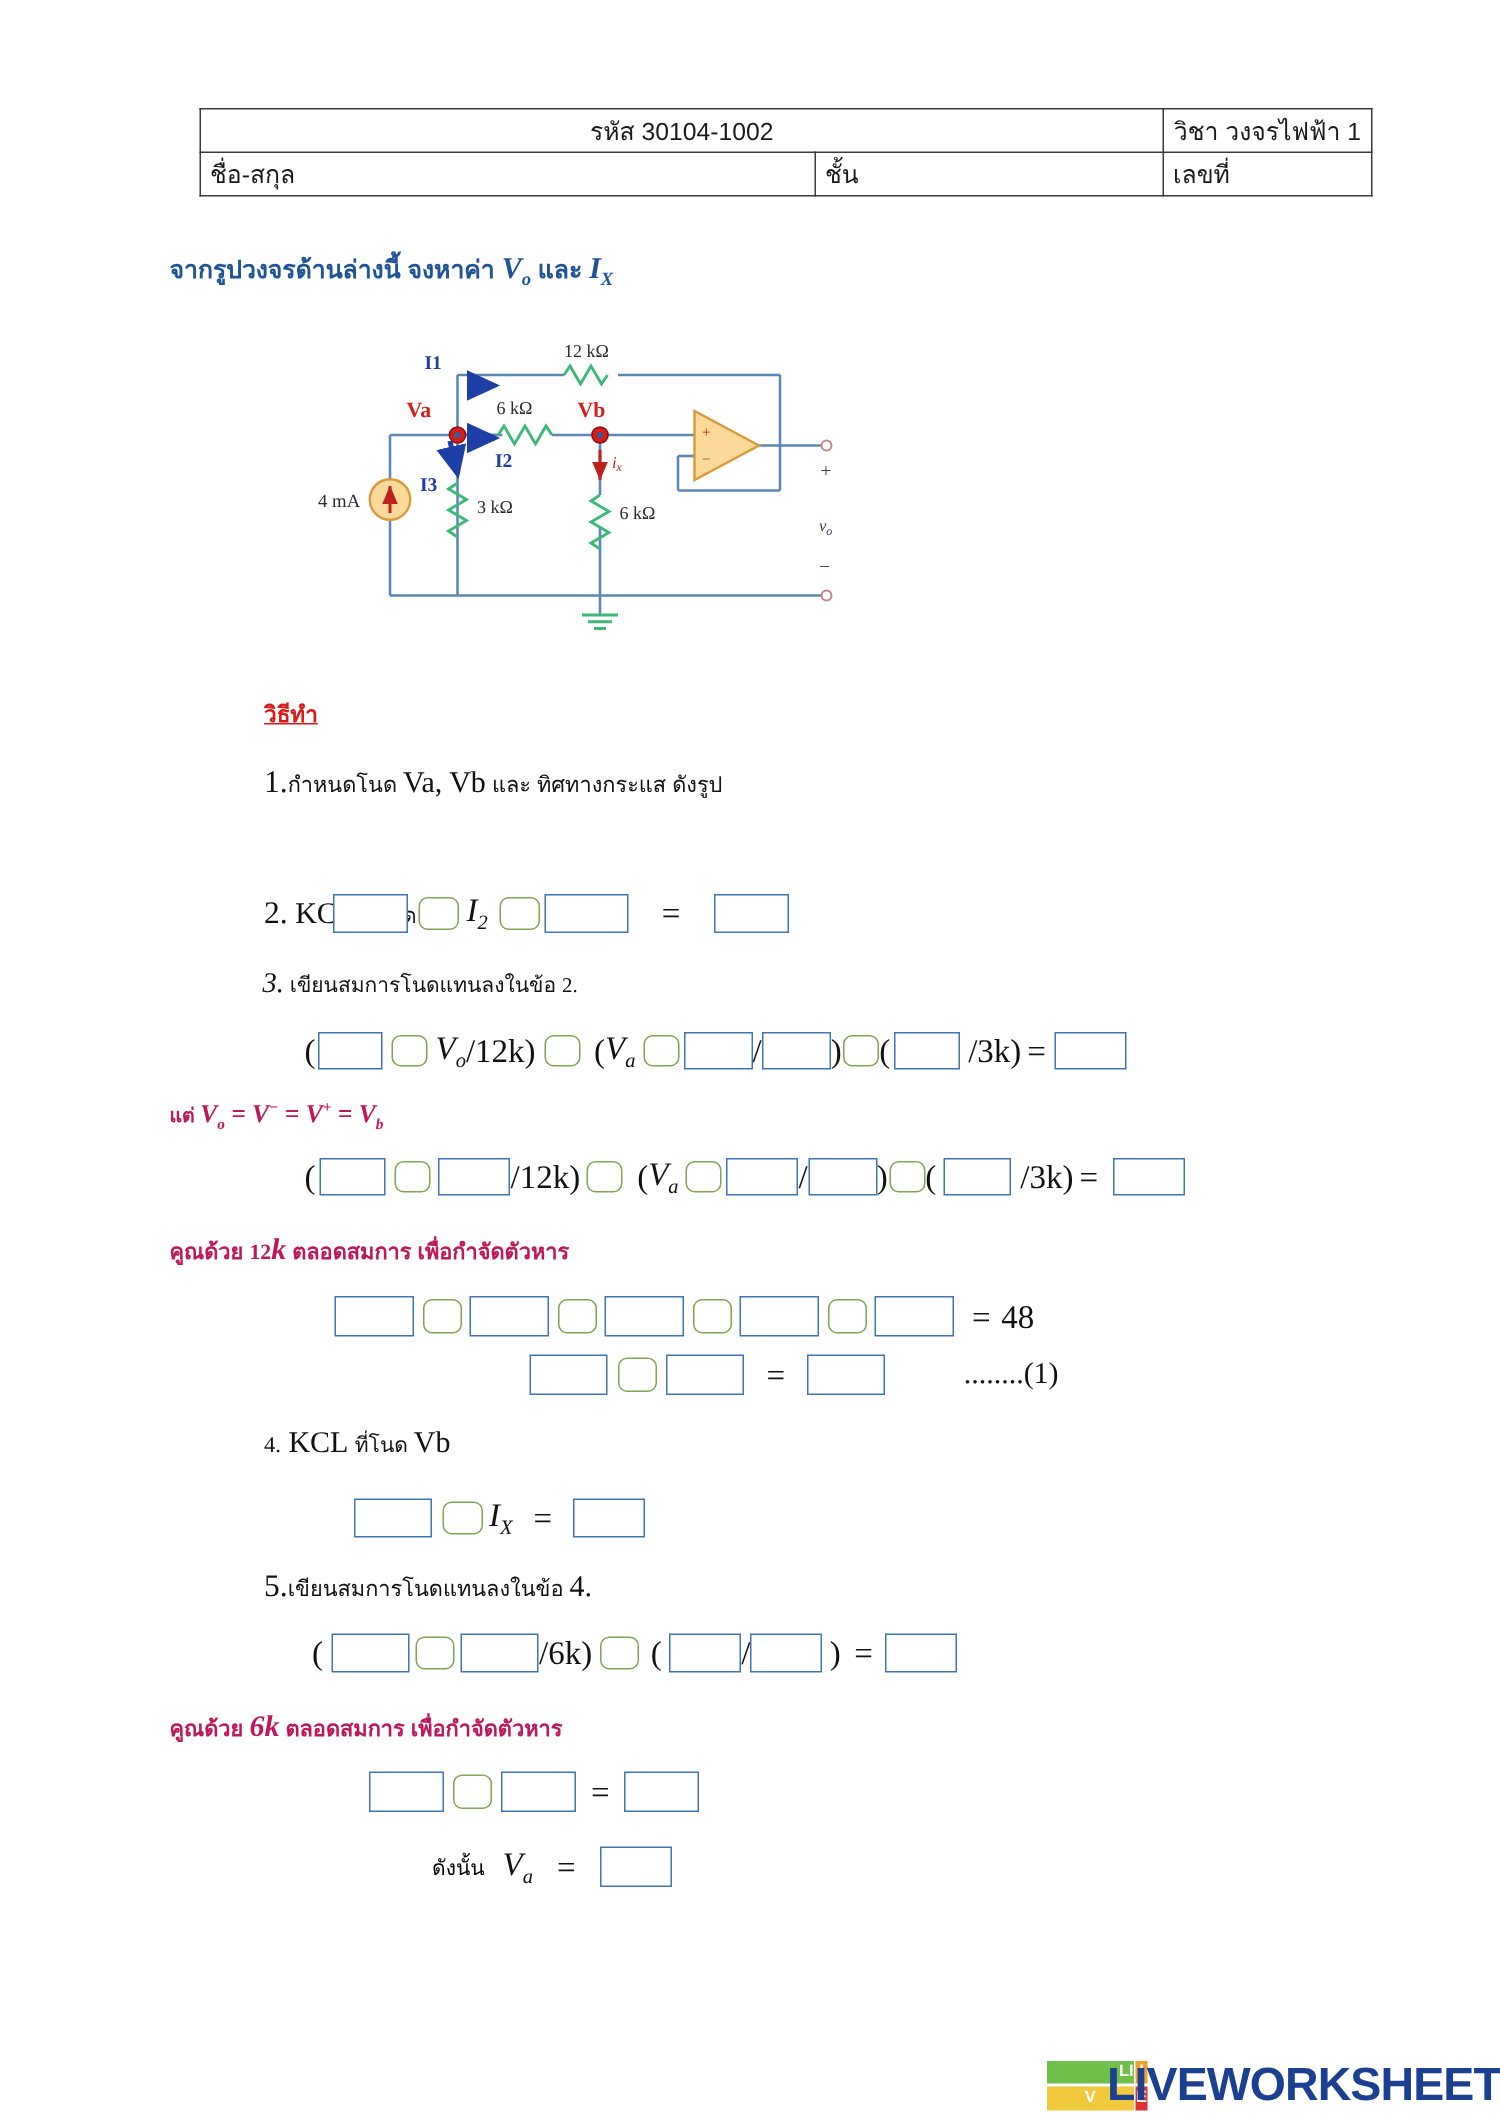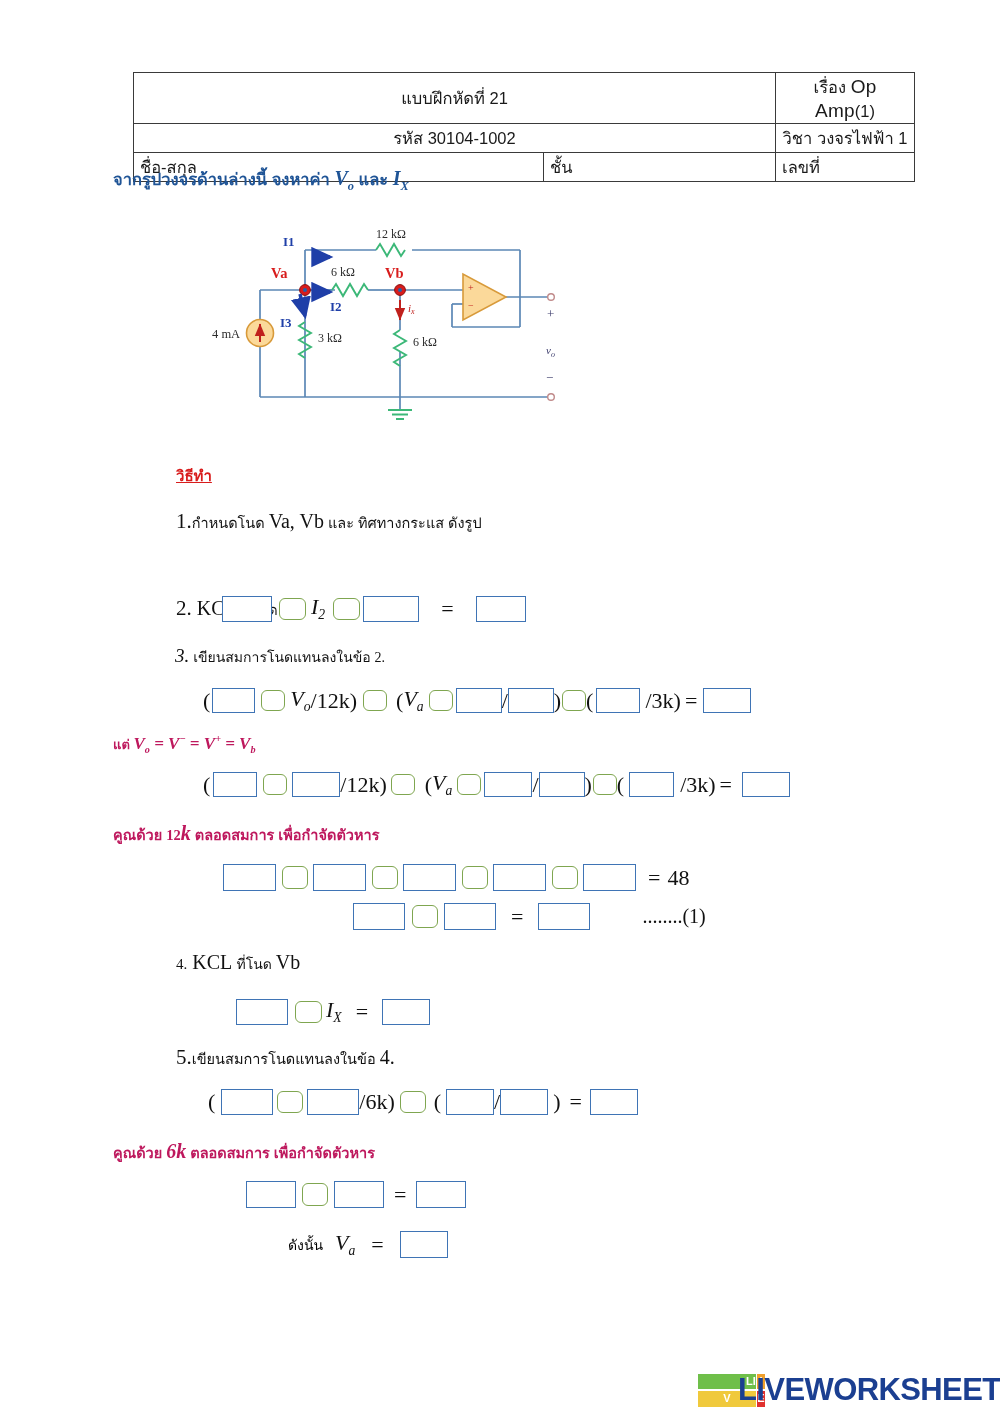--- a/index.html
+++ b/index.html
@@ -98,24 +98,20 @@
     font-family:"Liberation Sans", sans-serif;
     font-weight:bold; font-size:31px; letter-spacing:-.6px;
     color:#1b3f91;
   }
 </style>
 </head>
 <body>
 
 <table class="hdr-table">
   <tbody>
-      <tr>
-    <td class="hdr-c" colspan="2">แบบฝึกหัดที่ 21</td>
-    <td class="hdr-c" colspan="2"><span>เรื่อง </span><span class="big-latin">Op Amp</span><span>(1)</span></td>
-  </tr>
   <tr>
     <td class="hdr-c" colspan="2">รหัส 30104-1002</td>
     <td class="hdr-c" colspan="2">วิชา วงจรไฟฟ้า 1</td>
   </tr>
   <tr>
     <td class="hdr-l" style="width:410px">ชื่อ-สกุล</td>
     <td class="hdr-l" style="width:232px">ชั้น</td>
     <td class="hdr-l" style="width:140px" colspan="2">เลขที่</td>
   </tr>
 </tbody>

